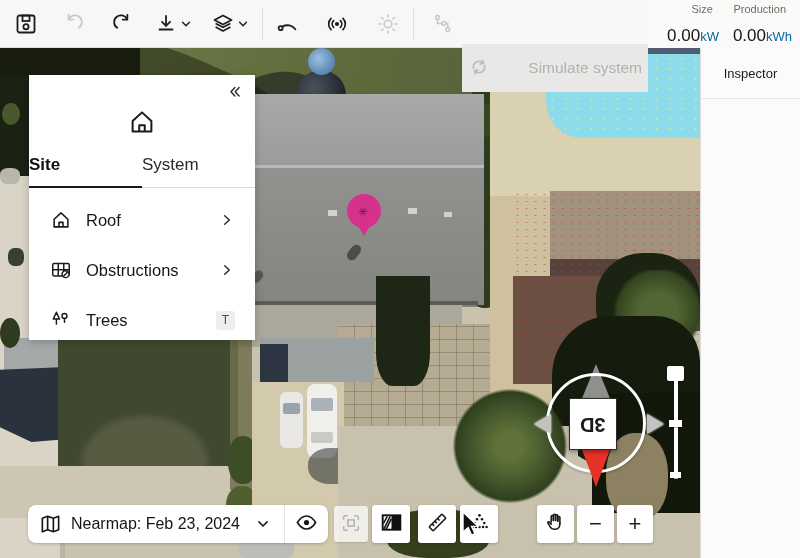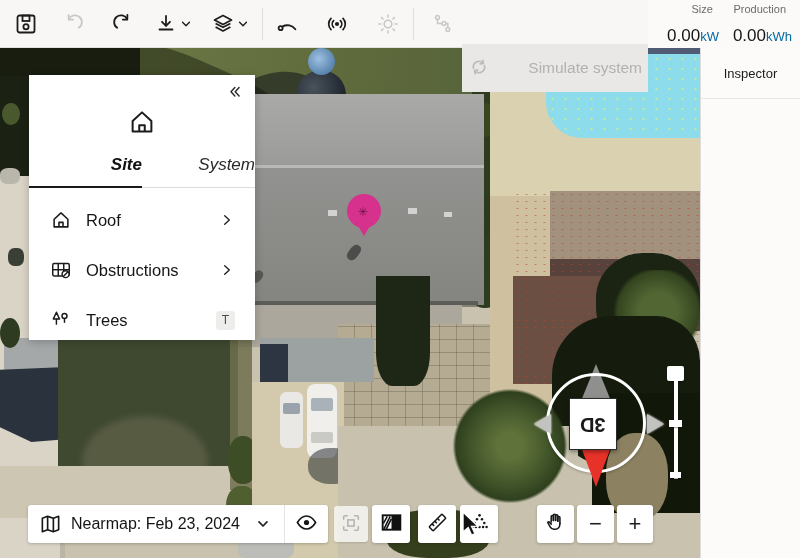--- a/index.html
+++ b/index.html
@@ -89,38 +89,38 @@
 
   
   .panel{position:absolute;left:29px;top:75px;width:226px;height:265px;background:#fff;
          box-shadow:0 2px 8px rgba(0,0,0,.22);z-index:20;}
   .collapse{position:absolute;right:10px;top:8px;width:22px;height:22px;color:#2a2a2a;
             display:flex;align-items:center;justify-content:center;cursor:pointer;
             background:none;border:none;padding:0;}
   .phouse{position:absolute;left:0;right:0;top:32px;display:flex;justify-content:center;
           color:#1b1b1b;}
   .tabs{position:absolute;left:0;top:80px;width:226px;height:33px;display:flex;}
-  .tab{flex:1;display:flex;align-items:flex-start;justify-content:flex-end;font-size:17px;
+  .tab{flex:1;display:flex;align-items:flex-start;justify-content:flex-start;font-size:17px;
        color:#2a2a2a;border-bottom:1px solid #dcdcda;cursor:pointer;background:none;
-       border-top:none;border-left:none;border-right:none;padding:0;font-style:italic;}
+       border-top:none;border-left:none;border-right:none;padding:0;}
   .tab.active{font-weight:700;color:#111;border-bottom:2.5px solid #1a1a1a;}
   .pitems{position:absolute;left:0;top:120px;width:226px;}
   .pitem{height:50px;display:flex;align-items:center;padding:0 20px;cursor:pointer;
          color:#161616;background:none;border:none;width:100%;}
   .pitem .picon{width:24px;display:flex;justify-content:center;margin-right:13px;color:#1b1b1b;}
   .pitem .plabel{font-size:16.5px;flex:1;text-align:left;}
   .pitem .pchev{color:#1b1b1b;display:flex;}
   .kbd{width:19px;height:19px;border-radius:3px;background:#ededeb;color:#4c4c4a;
        font-size:12px;display:flex;align-items:center;justify-content:center;}
 
   
   .bbar{position:absolute;left:0;top:0;width:800px;height:558px;pointer-events:none;z-index:10;}
   .bbar > *{pointer-events:auto;}
   .chooser{position:absolute;left:28px;top:505px;width:300px;height:38px;background:#fff;
-           border-radius:3px;box-shadow:0 1px 3px rgba(0,0,0,.22);display:flex;
+           border-radius:8px;box-shadow:0 1px 3px rgba(0,0,0,.22);display:flex;
            align-items:center;}
   .chooser .cmap{margin-left:11px;display:flex;color:#161616;}
   .chooser .clabel{font-size:16px;color:#151515;margin-left:9px;flex:1;white-space:nowrap;}
   .chooser .cchev{color:#222;display:flex;margin-right:14px;}
   .chooser .cdiv{width:1px;height:38px;background:#e4e3e1;}
   .chooser .ceye{width:43px;display:flex;align-items:center;justify-content:center;
                  color:#161616;cursor:pointer;background:none;border:none;height:38px;}
   .sqbtn{position:absolute;top:505px;width:38px;height:38px;background:#fff;border:none;
          border-radius:3px;box-shadow:0 1px 3px rgba(0,0,0,.22);display:flex;
          align-items:center;justify-content:center;color:#161616;cursor:pointer;padding:0;}

